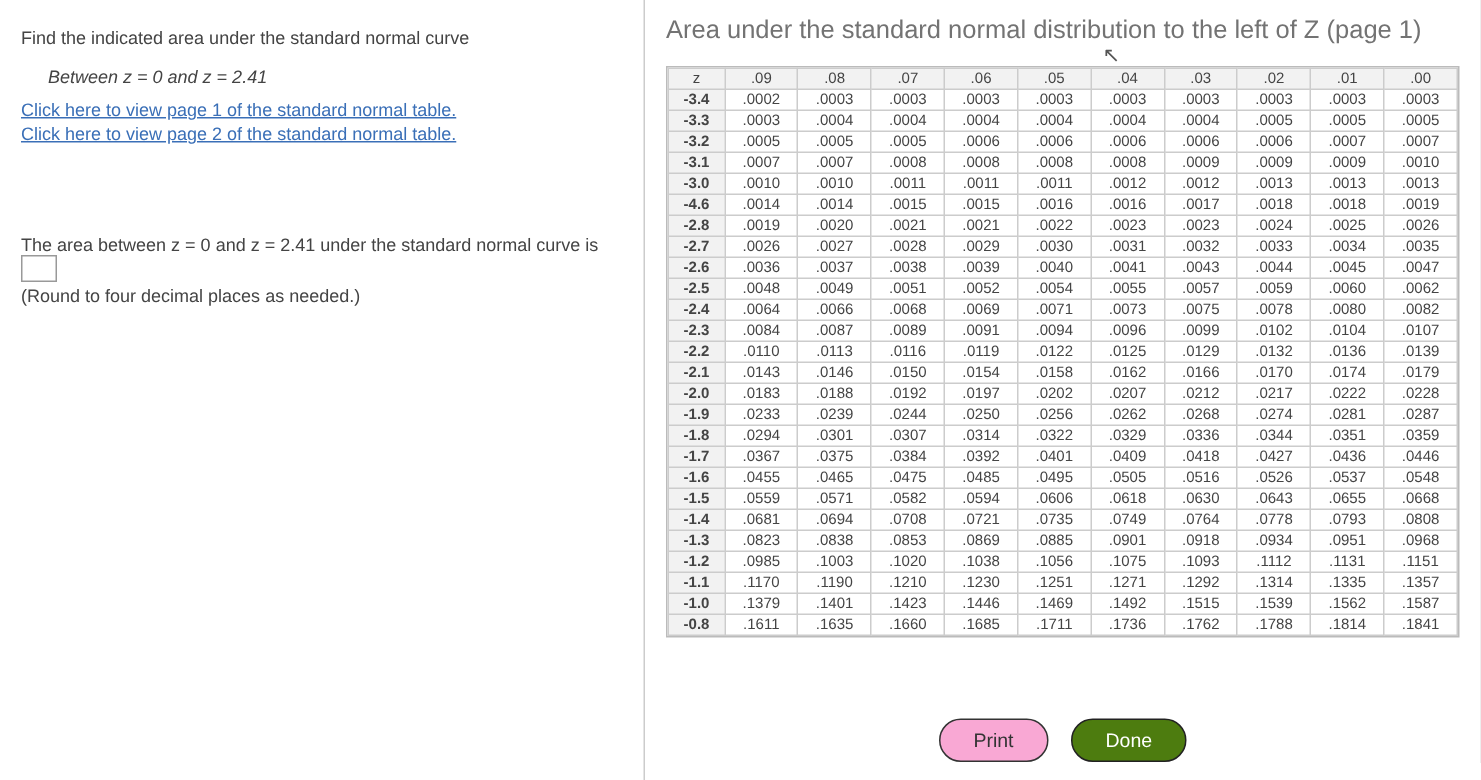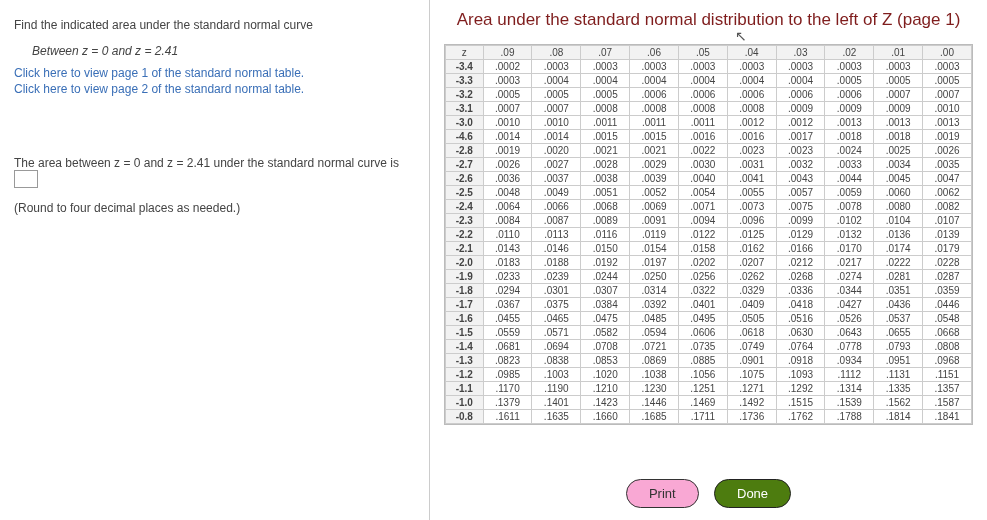--- a/index.html
+++ b/index.html
@@ -1,25 +1,25 @@
 <!DOCTYPE html>
 <html><head>
 <meta charset="utf-8">
 <style>
   html,body{margin:0;padding:0;font-family:Arial,Helvetica,sans-serif;background:#e8e8e8;color:#333;font-size:12px;}
   .app{display:flex;width:987px;height:520px;overflow:hidden;}
   .left{width:430px;background:#fff;border-right:1px solid #ccc;padding:18px 14px 14px 14px;box-sizing:border-box;position:relative;}
   .left h4{font-weight:normal;font-size:12px;margin:0 0 12px 0;color:#444;}
   .between{margin:0 0 8px 18px;font-size:12px;color:#444;font-style:italic;}
-  .link{color:#3a6fb7;cursor:pointer;font-size:12px;margin:2px 0;display:block;}
+  .link{color:#3a6fb7;text-decoration:underline;cursor:pointer;font-size:12px;margin:2px 0;display:block;}
   .qline{margin-top:60px;font-size:12px;color:#444;}
   .qline input.box{width:18px;height:14px;border:1px solid #999;background:#fff;vertical-align:middle;}
-  .hint{font-size:12px;color:#444;margin-top:13px;}
+  .hint{font-size:12px;color:#444;margin-top:2px;}
   .right{flex:1;background:#fff;position:relative;box-sizing:border-box;}
-  .rtitle{font-size:17px;color:#7f1d1d;padding:10px 14px 6px 14px;text-align:center;}
+  .rtitle{font-size:17px;color:#737373;padding:10px 14px 6px 14px;}
   .tblwrap{margin:8px 14px 0 14px;border:1px solid #bbb;overflow:auto;max-height:380px;background:#fff;}
   table{border-collapse:collapse;font-size:10px;color:#444;width:100%;}
   th,td{border:1px solid #ccc;padding:1px 4px;text-align:center;white-space:nowrap;}
   th{background:#f2f2f2;font-weight:normal;}
   td.z{background:#f2f2f2;font-weight:bold;}
   .btns{position:absolute;bottom:12px;left:0;right:0;text-align:center;}
   .btn{display:inline-block;border:1px solid #333;border-radius:18px;padding:6px 22px;margin:0 6px;font-size:13px;cursor:pointer;background:#f9a8d4;}
   .btn.done{background:#4d7c0f;color:#fff;border-color:#222;}
   .cursor{position:absolute;top:28px;left:305px;font-size:14px;color:#555;}
 </style>

